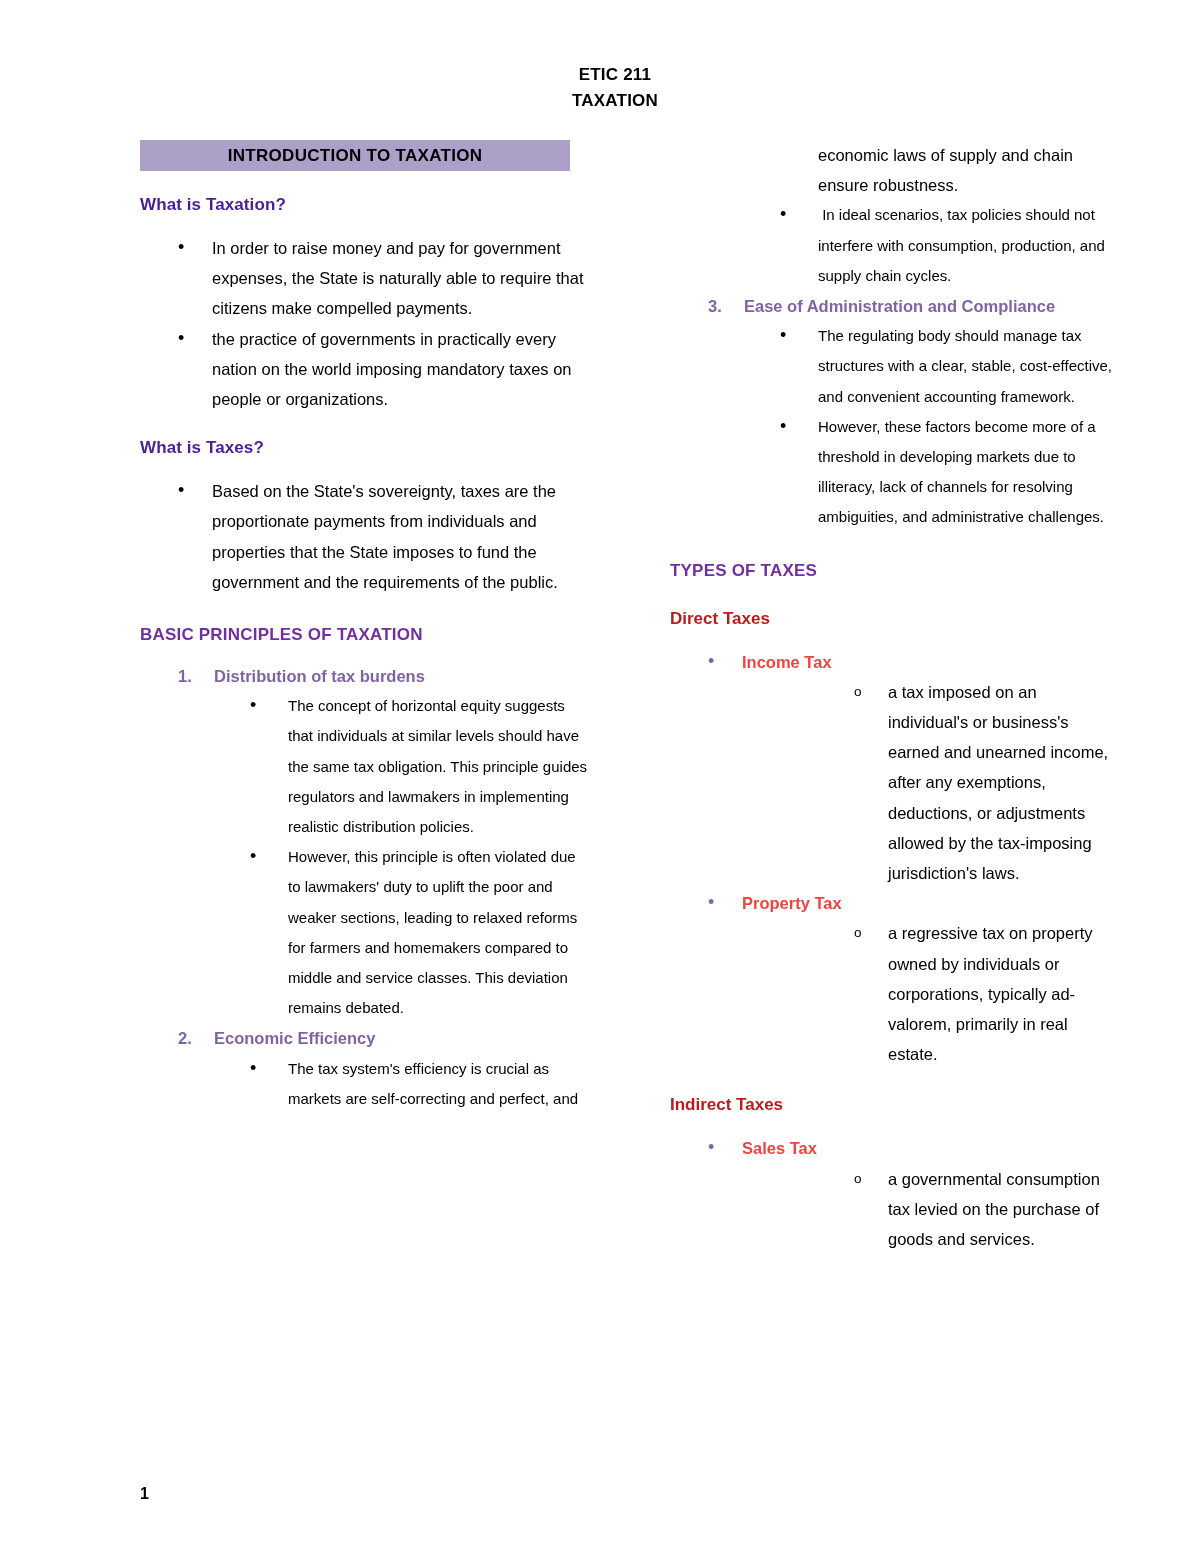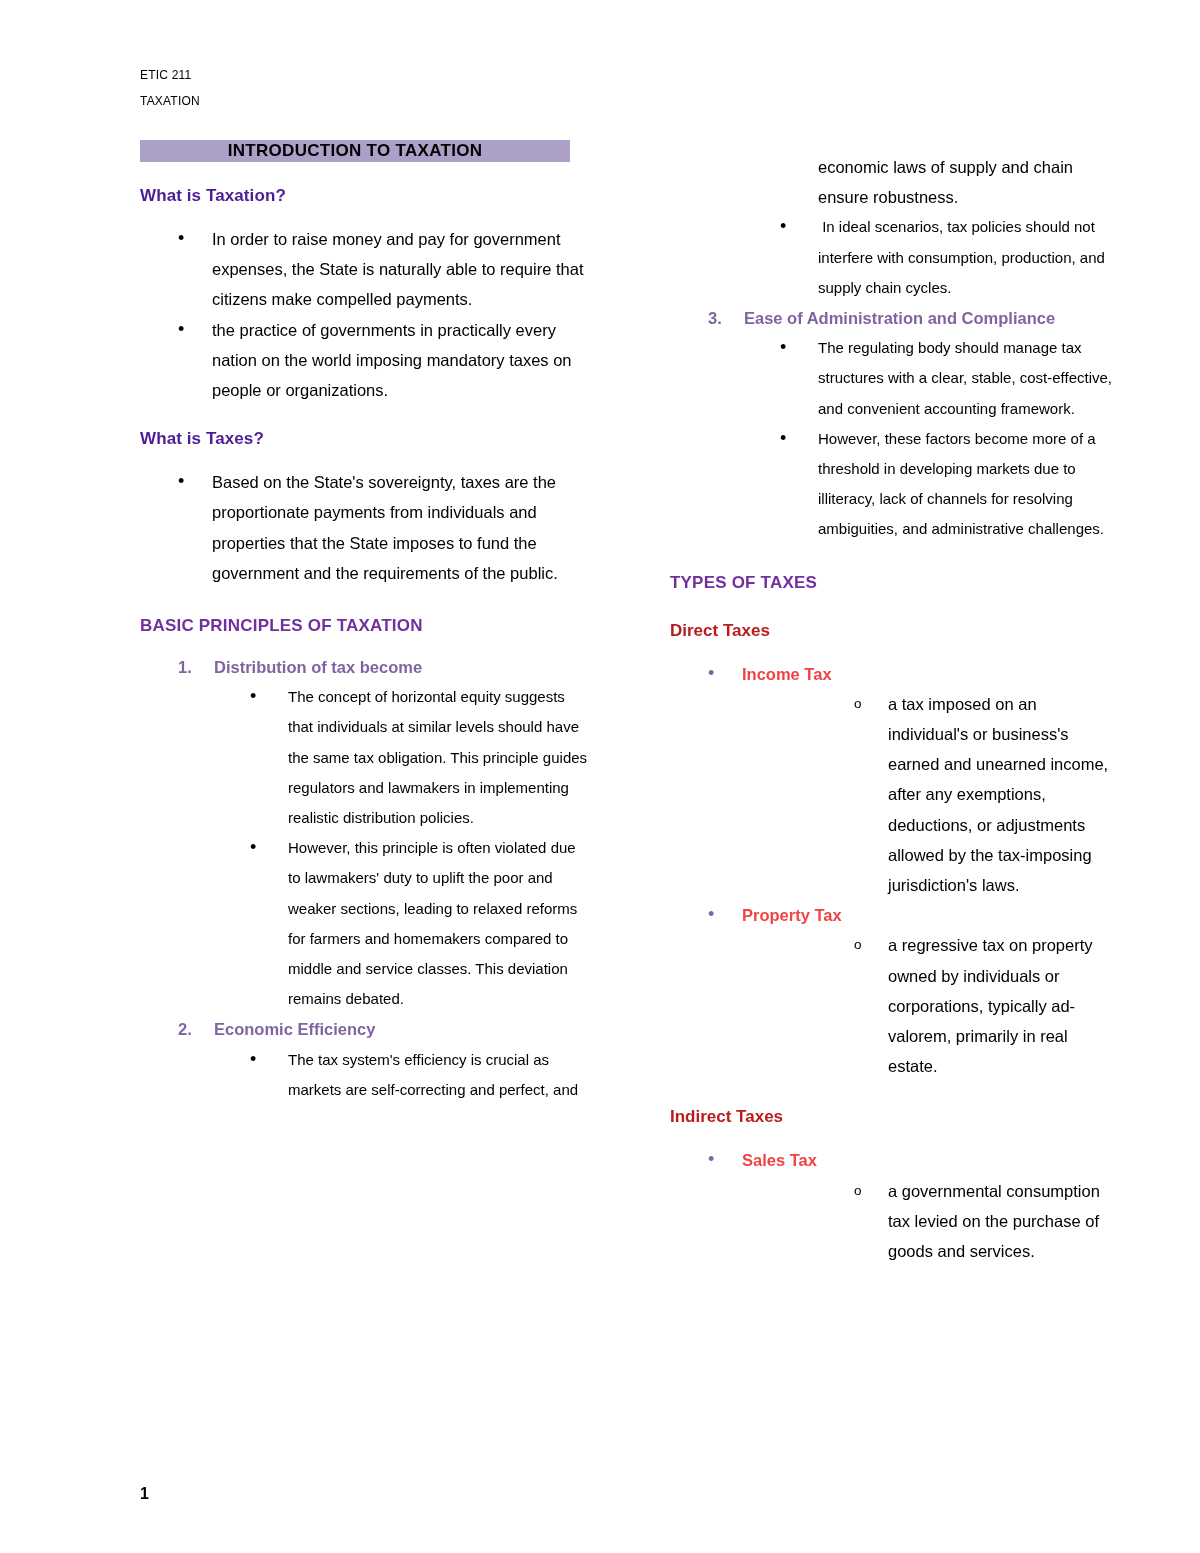--- a/index.html
+++ b/index.html
@@ -16,49 +16,50 @@
     overflow: hidden;
   }
   .page {
     position: relative;
     width: 1200px;
     height: 1553px;
     box-sizing: border-box;
     padding: 62px 110px 0 140px;
   }
   .doc-title {
-    font-size: 12px;
-    font-weight: normal;
+    font-size: 17px;
+    font-weight: bold;
     line-height: 26px;
     letter-spacing: 0.2px;
+    text-align: center;
   }
   .banner {
     margin-top: 26px;
     width: 430px;
-    height: 22px;
+    height: 31px;
     background: #ada0c8;
     display: flex;
     align-items: center;
     justify-content: center;
   }
   .banner-text {
     font-size: 17px;
     font-weight: bold;
     color: #000000;
     letter-spacing: 0.3px;
   }
   .col {
     width: 450px;
     box-sizing: border-box;
   }
   .col-right {
     margin-left: 40px;
     position: absolute;
     left: 630px;
-    top: 152px;
+    top: 140px;
     width: 450px;
   }
   .col-left {
     width: 450px;
   }
 
   h2.sub-head {
     font-size: 17px;
     font-weight: bold;
     color: #4c1d95;
@@ -211,21 +212,21 @@
 
     <h2 class="sub-head">What is Taxes?</h2>
     <ul class="lvl1">
       <li>Based on the State's sovereignty, taxes are the proportionate payments from individuals and properties that the State imposes to fund the government and the requirements of the public.</li>
     </ul>
 
     <h2 class="strong-head">BASIC PRINCIPLES OF TAXATION</h2>
 
     <ol class="numbered">
       <li>
-        <div class="num-head">Distribution of tax become</div>
+        <div class="num-head">Distribution of tax burdens</div>
         <ul class="lvl2">
           <li>The concept of horizontal equity suggests that individuals at similar levels should have the same tax obligation. This principle guides regulators and lawmakers in implementing realistic distribution policies.</li>
           <li>However, this principle is often violated due to lawmakers' duty to uplift the poor and weaker sections, leading to relaxed reforms for farmers and homemakers compared to middle and service classes. This deviation remains debated.</li>
         </ul>
       </li>
       <li>
         <div class="num-head">Economic Efficiency</div>
         <ul class="lvl2">
           <li>The tax system's efficiency is crucial as markets are self-correcting and perfect, and</li>
         </ul>

